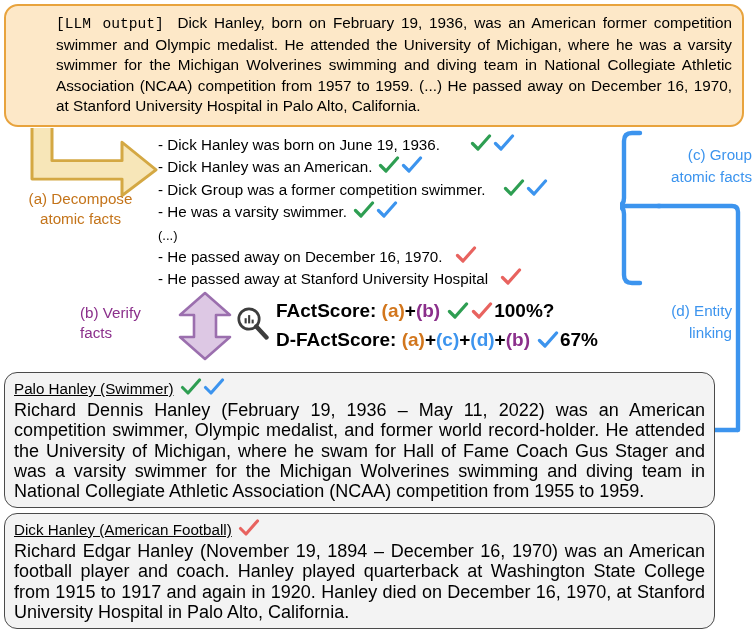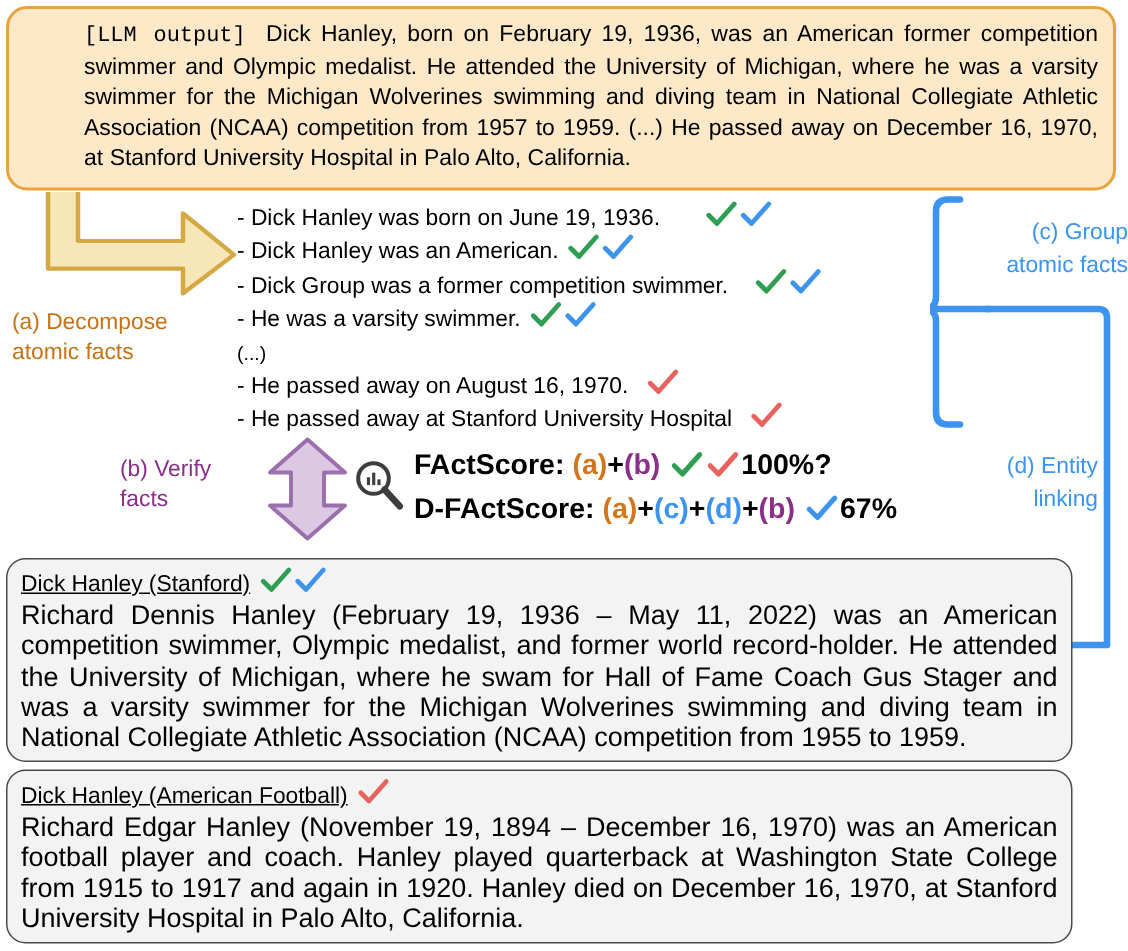--- a/index.html
+++ b/index.html
@@ -43,22 +43,22 @@
     position:relative;
     height:22.3px;
   }
   .fact-row.ellipsis{font-size:13px;line-height:21px;height:21px;padding-top:2px;}
   .marks{display:inline-block;margin-left:6px;vertical-align:baseline;}
   .ck{display:inline-block;vertical-align:-2px;margin-right:1px;}
 
   
   #decompose-arrow{position:absolute;left:22px;top:128px;}
   #decompose-label{
-    position:absolute;left:8px;top:205px;width:145px;
-    color:#c4741a;font-size:15.2px;line-height:20px;
+    position:absolute;left:8px;top:189px;width:145px;
+    color:#c4741a;font-size:15.2px;line-height:20px;text-align:center;
   }
 
   
   #group-brace{position:absolute;left:620px;top:130px;}
   #group-label{
     position:absolute;left:652px;top:144px;width:100px;
     color:#3c94ee;font-size:15.2px;line-height:22px;text-align:right;
   }
 
   
@@ -147,21 +147,21 @@
             <path d="M2.5,9.5 L8,15 L19.5,2" fill="none" stroke="#2e9e52" stroke-width="3.2" stroke-linecap="round" stroke-linejoin="round"></path>
           </svg><svg class="ck" width="22" height="18" viewBox="0 0 22 18">
             <path d="M2.5,9.5 L8,15 L19.5,2" fill="none" stroke="#3c94ee" stroke-width="3.2" stroke-linecap="round" stroke-linejoin="round"></path>
           </svg></span></div>
       <div class="fact-row"><span>- He was a varsity swimmer.</span><span class="marks" style="margin-left: 6px;"><svg class="ck" width="22" height="18" viewBox="0 0 22 18">
             <path d="M2.5,9.5 L8,15 L19.5,2" fill="none" stroke="#2e9e52" stroke-width="3.2" stroke-linecap="round" stroke-linejoin="round"></path>
           </svg><svg class="ck" width="22" height="18" viewBox="0 0 22 18">
             <path d="M2.5,9.5 L8,15 L19.5,2" fill="none" stroke="#3c94ee" stroke-width="3.2" stroke-linecap="round" stroke-linejoin="round"></path>
           </svg></span></div>
       <div class="fact-row ellipsis"><span>(...)</span></div>
-      <div class="fact-row"><span>- He passed away on August 16, 1970.</span><span class="marks" style="margin-left: 12px;"><svg class="ck" width="22" height="18" viewBox="0 0 22 18">
+      <div class="fact-row"><span>- He passed away on December 16, 1970.</span><span class="marks" style="margin-left: 12px;"><svg class="ck" width="22" height="18" viewBox="0 0 22 18">
             <path d="M2.5,9.5 L8,15 L19.5,2" fill="none" stroke="#e8635f" stroke-width="3.2" stroke-linecap="round" stroke-linejoin="round"></path>
           </svg></span></div>
       <div class="fact-row"><span>- He passed away at Stanford University Hospital</span><span class="marks" style="margin-left: 12px;"><svg class="ck" width="22" height="18" viewBox="0 0 22 18">
             <path d="M2.5,9.5 L8,15 L19.5,2" fill="none" stroke="#e8635f" stroke-width="3.2" stroke-linecap="round" stroke-linejoin="round"></path>
           </svg></span></div>
     </div>
 
   <div id="group-brace">
     <svg width="48" height="156" viewBox="0 0 48 156">
       <path d="M20,3 L12,3 Q4,3 4,11 L4,68 Q4,76 -4,76 Q4,76 4,84 L4,145 Q4,153 12,153 L20,153" fill="none" stroke="#3c94ee" stroke-width="4.4" stroke-linecap="round" stroke-linejoin="round"></path>
@@ -218,21 +218,21 @@
     <div class="score-line">
       <span class="lbl">D-FActScore:</span>
       <span><span class="tag-a">(a)</span><span class="plus">+</span><span class="tag-c">(c)</span><span class="plus">+</span><span class="tag-d">(d)</span><span class="plus">+</span><span class="tag-b">(b)</span></span><span class="marks">
         <svg class="ck" width="22" height="18" viewBox="0 0 22 18">
             <path d="M2.5,9.5 L8,15 L19.5,2" fill="none" stroke="#3c94ee" stroke-width="3.3" stroke-linecap="round" stroke-linejoin="round"></path>
           </svg></span><span class="lbl">67%</span>
     </div>
   </div>
 
   <div class="wiki-box" id="wiki-box-1">
-    <div class="wiki-title-row"><span class="wiki-title">Dick Hanley (Stanford)</span><span class="marks">
+    <div class="wiki-title-row"><span class="wiki-title">Palo Hanley (Swimmer)</span><span class="marks">
       <svg class="ck" width="22" height="18" viewBox="0 0 22 18">
             <path d="M2.5,9.5 L8,15 L19.5,2" fill="none" stroke="#2e9e52" stroke-width="3.1" stroke-linecap="round" stroke-linejoin="round"></path>
           </svg><svg class="ck" width="22" height="18" viewBox="0 0 22 18">
             <path d="M2.5,9.5 L8,15 L19.5,2" fill="none" stroke="#3c94ee" stroke-width="3.1" stroke-linecap="round" stroke-linejoin="round"></path>
           </svg></span></div>
     <div class="wiki-body">Richard Dennis Hanley (February 19, 1936 – May 11, 2022) was an American competition swimmer, Olympic medalist, and former world record-holder. He attended the University of Michigan, where he swam for Hall of Fame Coach Gus Stager and was a varsity swimmer for the Michigan Wolverines swimming and diving team in National Collegiate Athletic Association (NCAA) competition from 1955 to 1959.</div>
   </div>
 
   <div class="wiki-box" id="wiki-box-2">
     <div class="wiki-title-row"><span class="wiki-title">Dick Hanley (American Football)</span><span class="marks">

